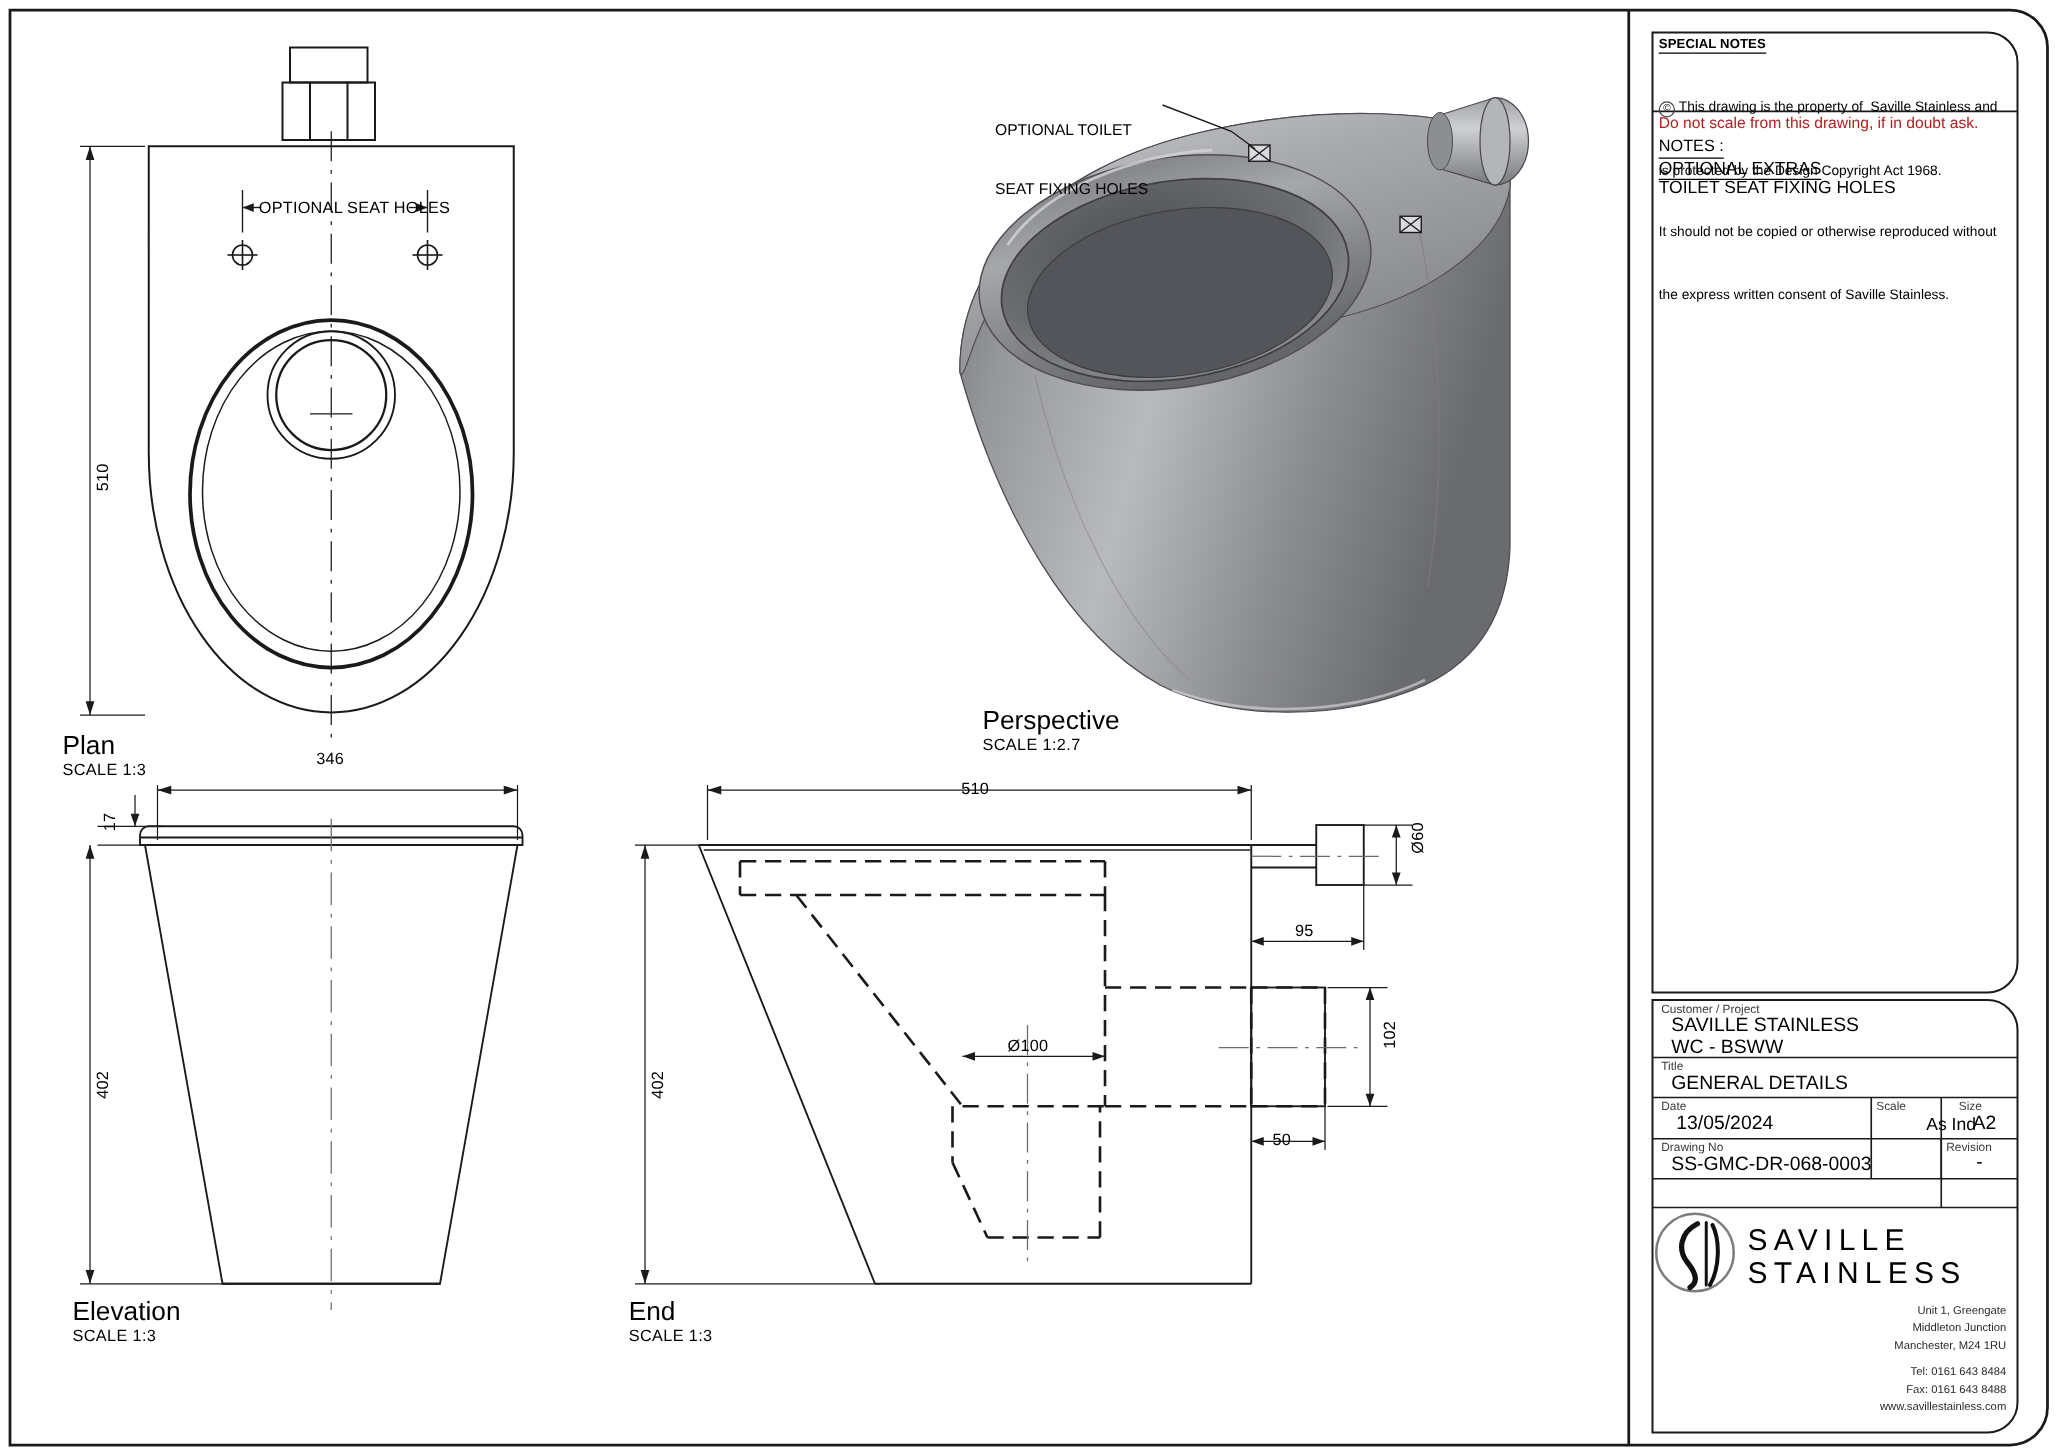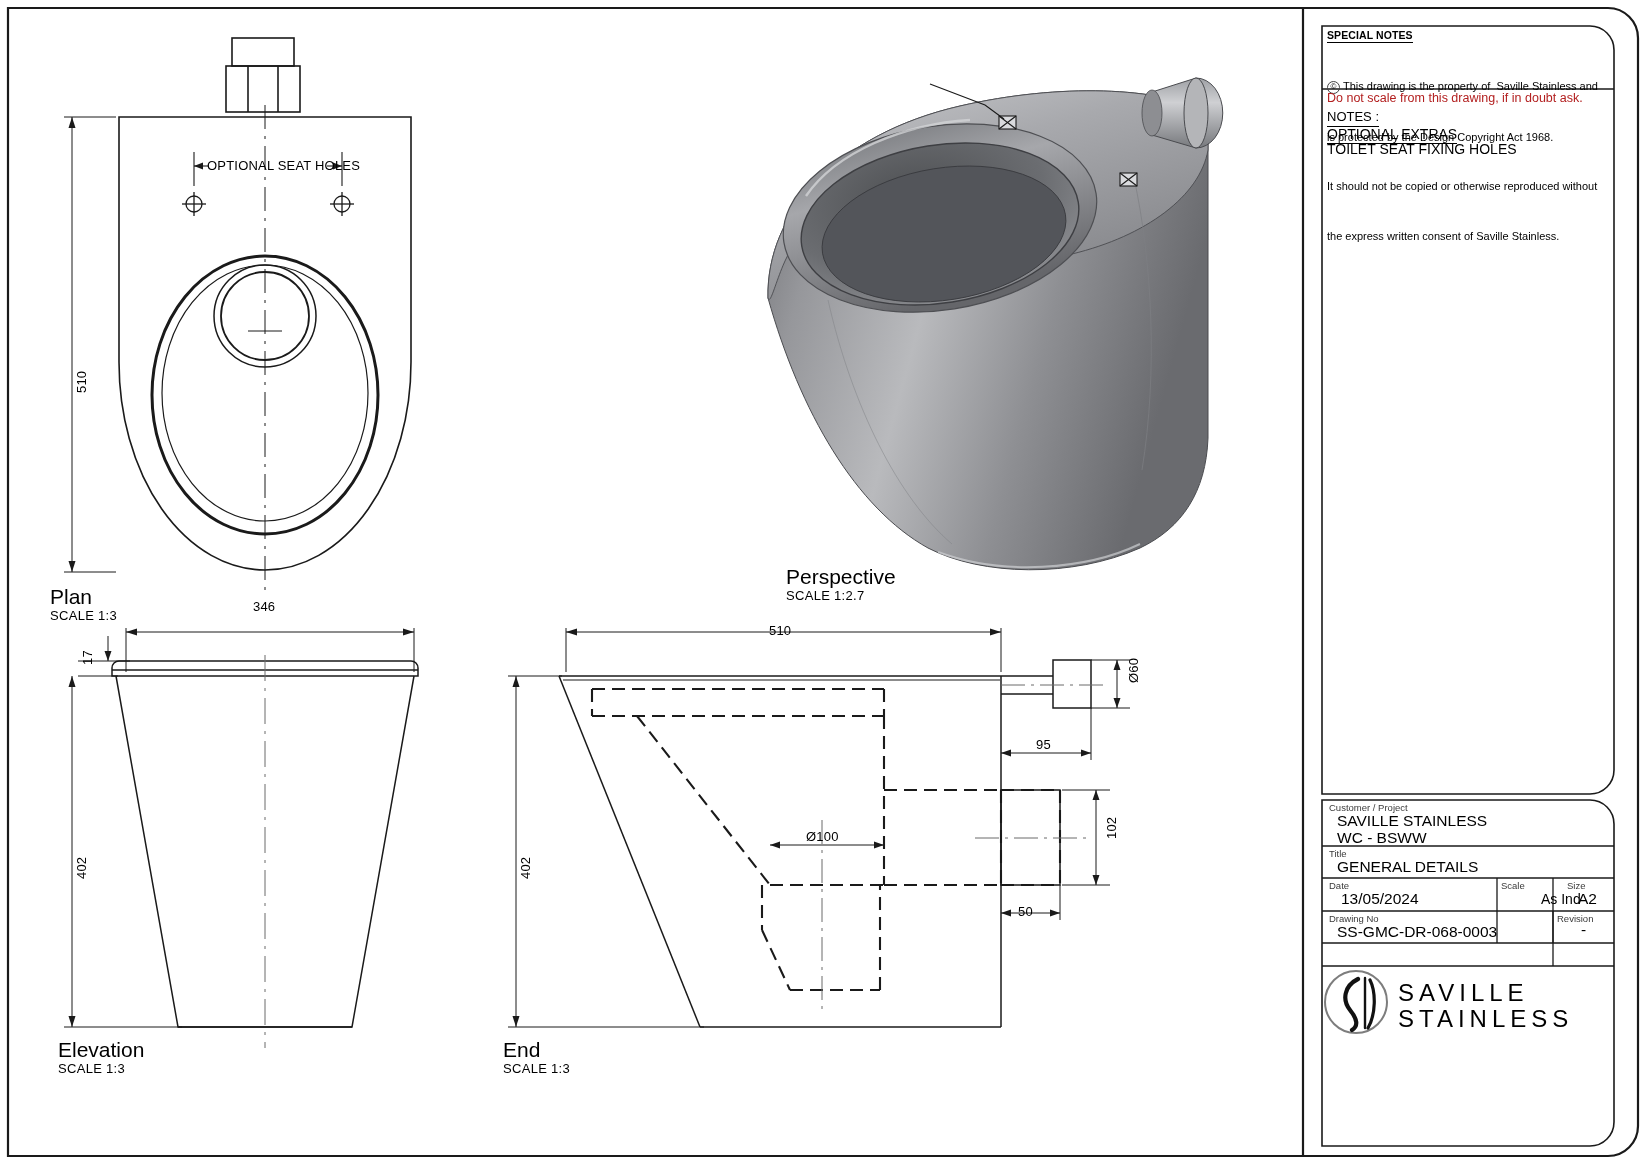--- a/index.html
+++ b/index.html
@@ -346,20 +346,24 @@
     </g>
   </svg>
 
   <div class="txt dim" style="left:60px; top:378px;">
     <span class="rot90" style="display:inline-block;">510</span>
   </div>
   <div class="txt dim" style="left:207px; top:159px;">OPTIONAL SEAT HOLES</div>
   <div class="txt viewname" style="left:50px; top:585px;">Plan</div>
   <div class="txt viewscale" style="left:50px; top:609px;">SCALE 1:3</div>
 
+  <div class="txt callout" style="left:796px; top:66px; text-align:left;">
+    <div>OPTIONAL TOILET</div>
+    <div>SEAT FIXING HOLES</div>
+  </div>
   <div class="txt viewname" style="left:786px; top:565px;">Perspective</div>
   <div class="txt viewscale" style="left:786px; top:589px;">SCALE 1:2.7</div>
 
   <div class="txt dim" style="left:253px; top:600px;">346</div>
   <div class="txt dim" style="left:66px; top:650px;">
     <span class="rot90" style="display:inline-block;">17</span>
   </div>
   <div class="txt dim" style="left:60px; top:864px;">
     <span class="rot90" style="display:inline-block;">402</span>
   </div>
@@ -422,14 +426,23 @@
 
   <div class="txt tb-lbl" style="left:1329px; top:914px;">Drawing No</div>
   <div class="txt tb-val" style="left:1337px; top:923px;">SS-GMC-DR-068-0003</div>
 
   <div class="txt tb-lbl" style="left:1557px; top:914px;">Revision</div>
   <div class="txt tb-val" style="left:1581px; top:921px;">-</div>
 
   <div class="txt logo-word" style="left:1398px; top:979px; font-size:24px;">SAVILLE</div>
   <div class="txt logo-word" style="left:1398px; top:1005px; font-size:24px;">STAINLESS</div>
 
+  <div class="addr" style="position:absolute; left:1380px; top:1042px; width:225px;">
+    <div>Unit 1, Greengate</div>
+    <div>Middleton Junction</div>
+    <div>Manchester, M24 1RU</div>
+    <div style="height:7px;"></div>
+    <div>Tel:   0161 643 8484</div>
+    <div>Fax:   0161 643 8488</div>
+    <div>www.savillestainless.com</div>
+  </div>
 
 </div>
 
 </body></html>

